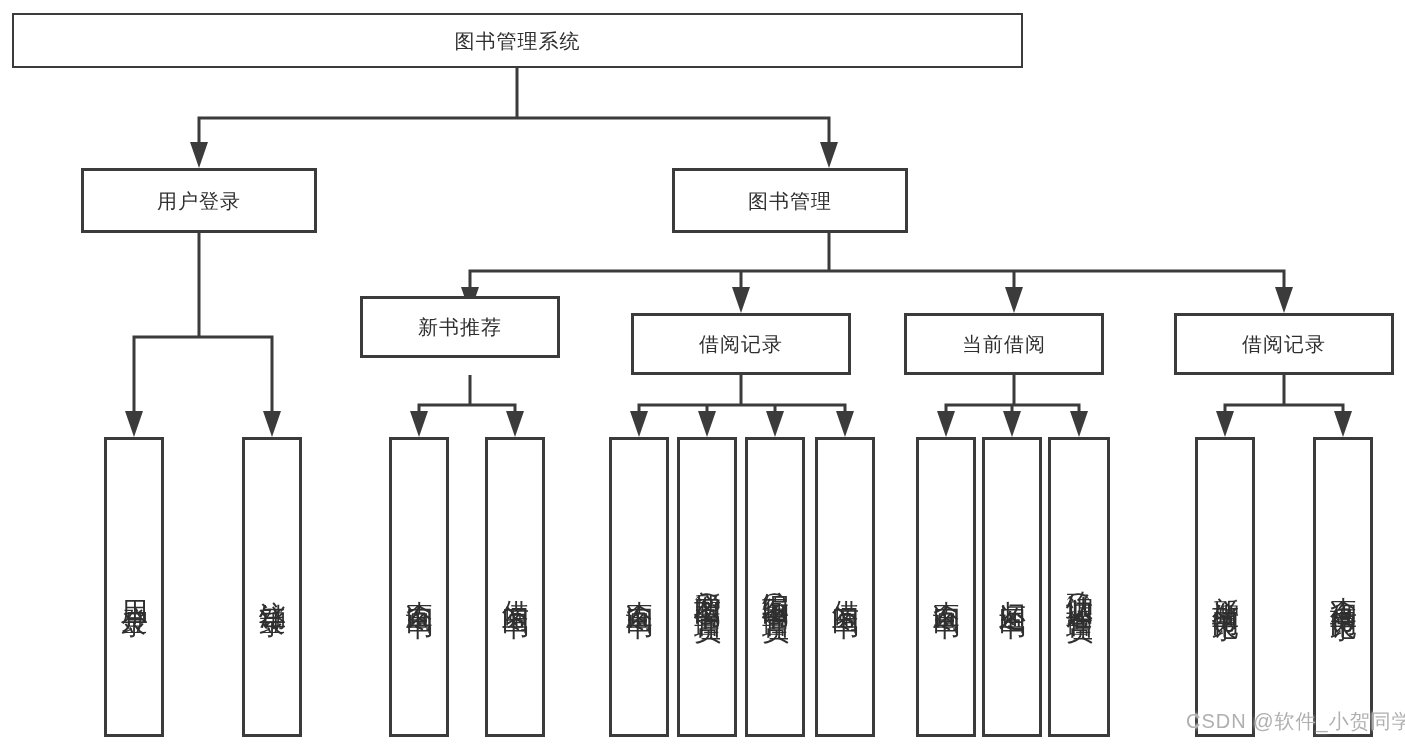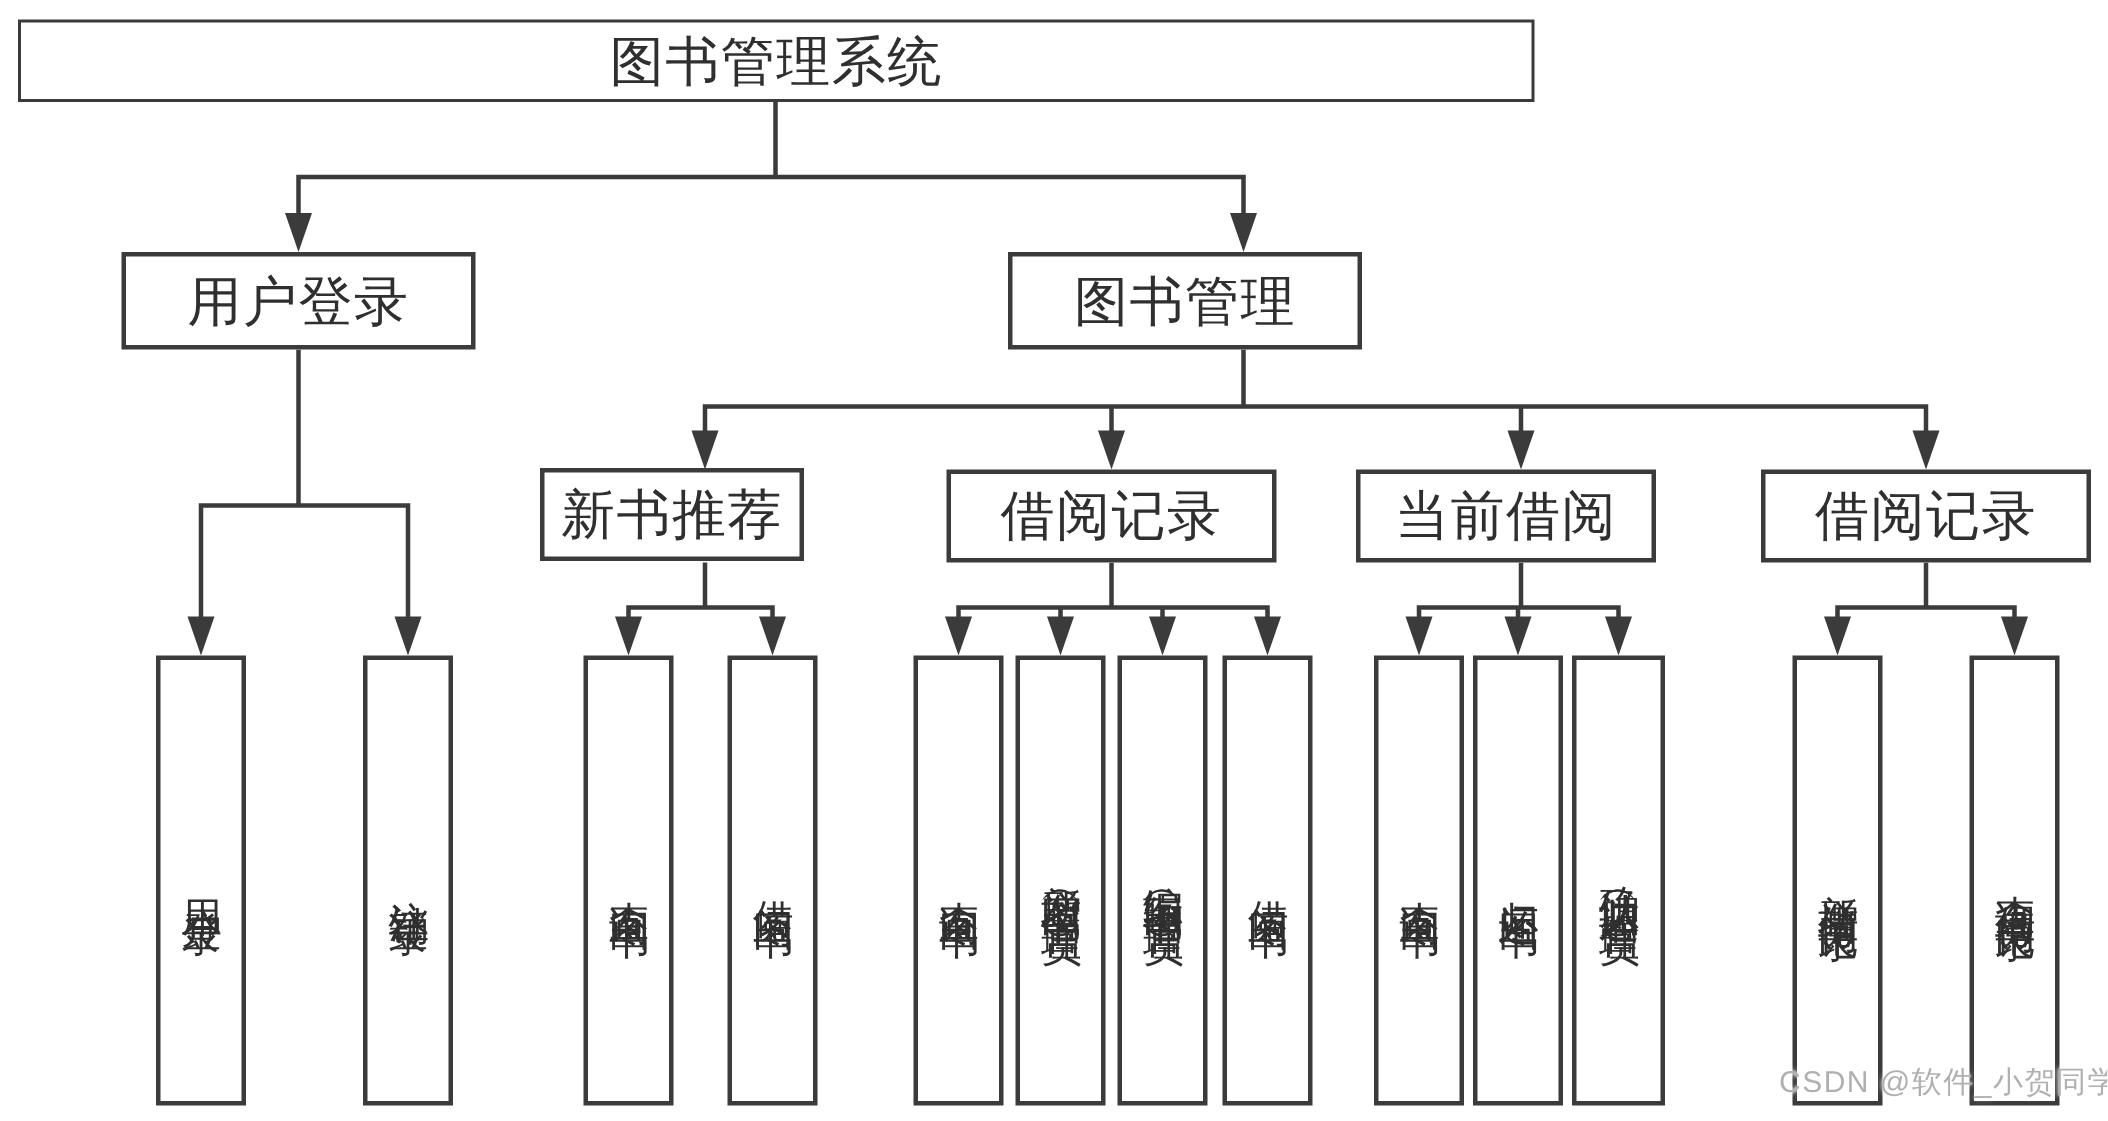--- a/index.html
+++ b/index.html
@@ -22,21 +22,21 @@
     box-sizing: border-box;
     border: 3px solid #3b3b3b;
     background: #ffffff;
     display: flex;
     align-items: center;
     justify-content: center;
     color: #2f2f2f;
   }
   .node.root-box { border-width: 2px; }
   .hlabel {
-    font-size: 36px;
+    font-size: 20px;
     letter-spacing: 1px;
     line-height: 1;
     white-space: nowrap;
   }
   .vlabel {
     writing-mode: vertical-rl;
     text-orientation: mixed;
     font-size: 27px;
     letter-spacing: 4px;
     line-height: 1;
@@ -95,21 +95,21 @@
     <span class="hlabel">图书管理系统</span>
   </div>
 
   <div class="node" style="left:81px; top:168px; width:236px; height:65px;">
     <span class="hlabel">用户登录</span>
   </div>
   <div class="node" style="left:672px; top:168px; width:236px; height:65px;">
     <span class="hlabel">图书管理</span>
   </div>
 
-  <div class="node" style="left:360px; top:312px; width:176px; height:62px;">
+  <div class="node" style="left:360px; top:296px; width:200px; height:62px;">
     <span class="hlabel">新书推荐</span>
   </div>
   <div class="node" style="left:631px; top:313px; width:220px; height:62px;">
     <span class="hlabel">借阅记录</span>
   </div>
   <div class="node" style="left:904px; top:313px; width:200px; height:62px;">
     <span class="hlabel">当前借阅</span>
   </div>
   <div class="node" style="left:1174px; top:313px; width:220px; height:62px;align-items:center;">
     <span class="hlabel">借阅记录</span>

